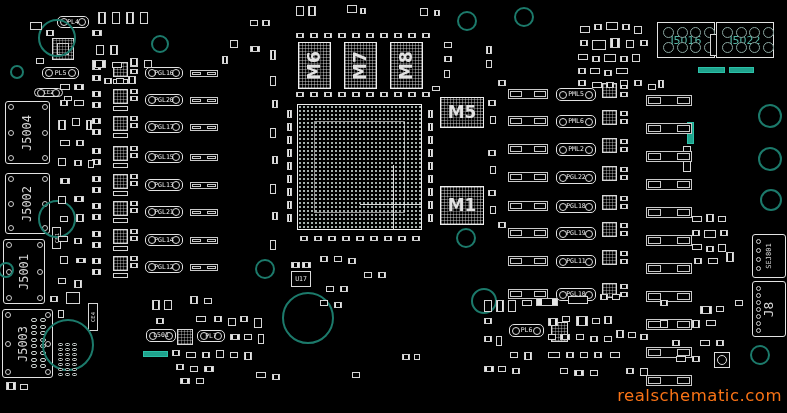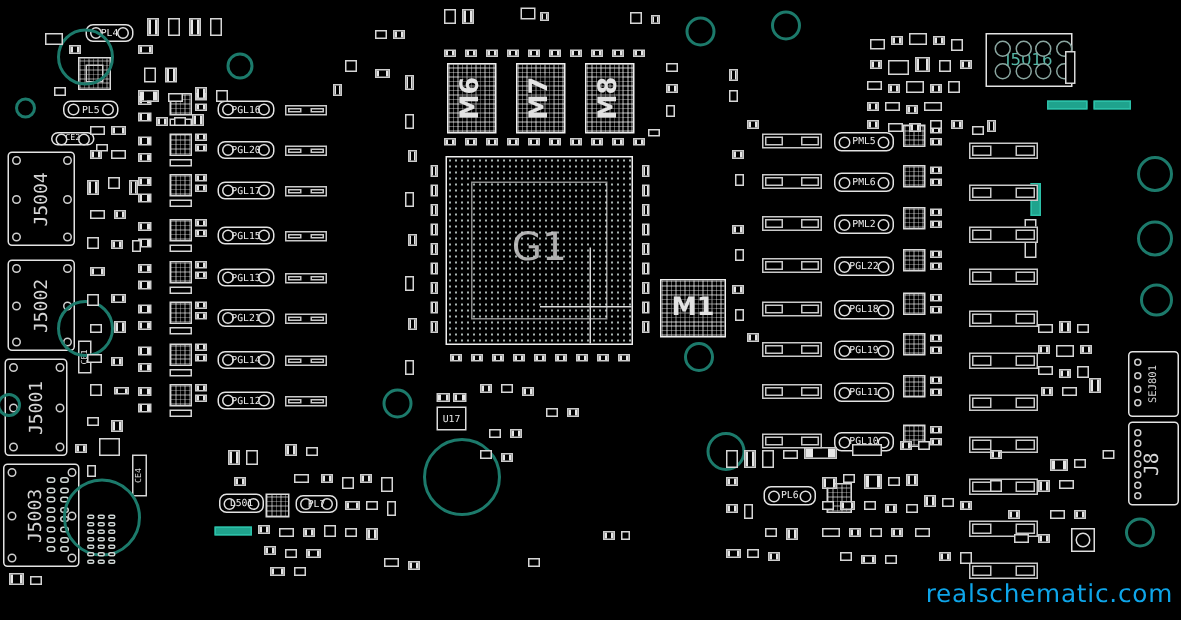--- a/index.html
+++ b/index.html
@@ -75,42 +75,44 @@
   .btn{position:absolute;border:1px solid #dddddd;background:#000;box-sizing:border-box;}
   .btn::after{content:"";position:absolute;left:50%;top:50%;width:8px;height:8px;margin:-5px 0 0 -5px;
         border:1px solid #dddddd;border-radius:50%;}
   #qfn-tl{position:absolute;left:52px;top:38px;width:22px;height:22px;border:1px solid #dadada;
         box-sizing:border-box;background-image:
         repeating-linear-gradient(0deg,rgba(255,255,255,.3) 0 1px,transparent 1px 3px),
         repeating-linear-gradient(90deg,rgba(255,255,255,.3) 0 1px,transparent 1px 3px);}
   #qfn-tl::after{content:"";position:absolute;left:4px;top:4px;right:4px;bottom:4px;
         border:1px solid #cfcfcf;}
   #watermark{position:absolute;right:5px;bottom:8px;font-family:"DejaVu Sans",sans-serif;
-        font-size:16.5px;color:#0ea5e9;letter-spacing:.5px;}
+        font-size:16.5px;color:#f97316;letter-spacing:.5px;}
 </style>
 </head>
 <body>
 
 <div id="board">
 
   <div id="g1">
     <div class="inner"></div>
-    <div class="lbl">G1</div>
     <div class="xh" style="left:95px;top:60px;width:1px;height:64px;"></div>
     <div class="xh" style="left:62px;top:99px;width:61px;height:1px;"></div>
   </div>
 
   <div class="mem vert" style="left:298px;top:42px;width:33px;height:47px;">
       <span class="lbl">M6</span>
     </div>
   <div class="mem vert" style="left:344px;top:42px;width:33px;height:47px;">
       <span class="lbl">M7</span>
     </div>
   <div class="mem vert" style="left:390px;top:42px;width:33px;height:47px;">
       <span class="lbl">M8</span>
+    </div>
+  <div class="mem" style="left:440px;top:97px;width:44px;height:31px;">
+      <span class="lbl">M5</span>
     </div>
   <div class="mem" style="left:440px;top:186px;width:44px;height:39px;">
       <span class="lbl">M1</span>
     </div>
 
   <div class="conn" id="j5004" style="left:5px;top:101px;width:45px;height:63px;">
       <span class="lbl">J5004</span>
       <span class="pin" style="left: 2px; top: 2px; width: 6px; height: 6px;"></span>
       <span class="pin" style="left: 36px; top: 2px; width: 6px; height: 6px;"></span>
       <span class="pin" style="left: 2px; top: 53px; width: 6px; height: 6px;"></span>
@@ -157,20 +159,31 @@
       <span class="oval" style="left: 28px; top: 41px; width: 6px; height: 4px;"></span>
       <span class="oval" style="left: 37px; top: 41px; width: 6px; height: 4px;"></span>
       <span class="oval" style="left: 28px; top: 47.6px; width: 6px; height: 4px;"></span>
       <span class="oval" style="left: 37px; top: 47.6px; width: 6px; height: 4px;"></span>
       <span class="oval" style="left: 28px; top: 54.2px; width: 6px; height: 4px;"></span>
       <span class="oval" style="left: 37px; top: 54.2px; width: 6px; height: 4px;"></span>
     </div>
 
   <div class="pwr" id="j5016" style="left:657px;top:22px;width:58px;height:36px;">
       <span class="lbl">J5016</span>
+      <span class="pcirc" style="left: 5px; top: 4px; width: 11px; height: 11px;"></span>
+      <span class="pcirc" style="left: 18.5px; top: 4px; width: 11px; height: 11px;"></span>
+      <span class="pcirc" style="left: 32px; top: 4px; width: 11px; height: 11px;"></span>
+      <span class="pcirc" style="left: 45.5px; top: 4px; width: 11px; height: 11px;"></span>
+      <span class="pcirc" style="left: 5px; top: 19px; width: 11px; height: 11px;"></span>
+      <span class="pcirc" style="left: 18.5px; top: 19px; width: 11px; height: 11px;"></span>
+      <span class="pcirc" style="left: 32px; top: 19px; width: 11px; height: 11px;"></span>
+      <span class="pcirc" style="left: 45.5px; top: 19px; width: 11px; height: 11px;"></span>
+    </div>
+  <div class="pwr" id="j5022" style="left:716px;top:22px;width:58px;height:36px;">
+      <span class="lbl">J5022</span>
       <span class="pcirc" style="left: 5px; top: 4px; width: 11px; height: 11px;"></span>
       <span class="pcirc" style="left: 18.5px; top: 4px; width: 11px; height: 11px;"></span>
       <span class="pcirc" style="left: 32px; top: 4px; width: 11px; height: 11px;"></span>
       <span class="pcirc" style="left: 45.5px; top: 4px; width: 11px; height: 11px;"></span>
       <span class="pcirc" style="left: 5px; top: 19px; width: 11px; height: 11px;"></span>
       <span class="pcirc" style="left: 18.5px; top: 19px; width: 11px; height: 11px;"></span>
       <span class="pcirc" style="left: 32px; top: 19px; width: 11px; height: 11px;"></span>
       <span class="pcirc" style="left: 45.5px; top: 19px; width: 11px; height: 11px;"></span>
     </div>
   <div class="sp" style="left:710px;top:34px;width:7px;height:22px;"></div>

